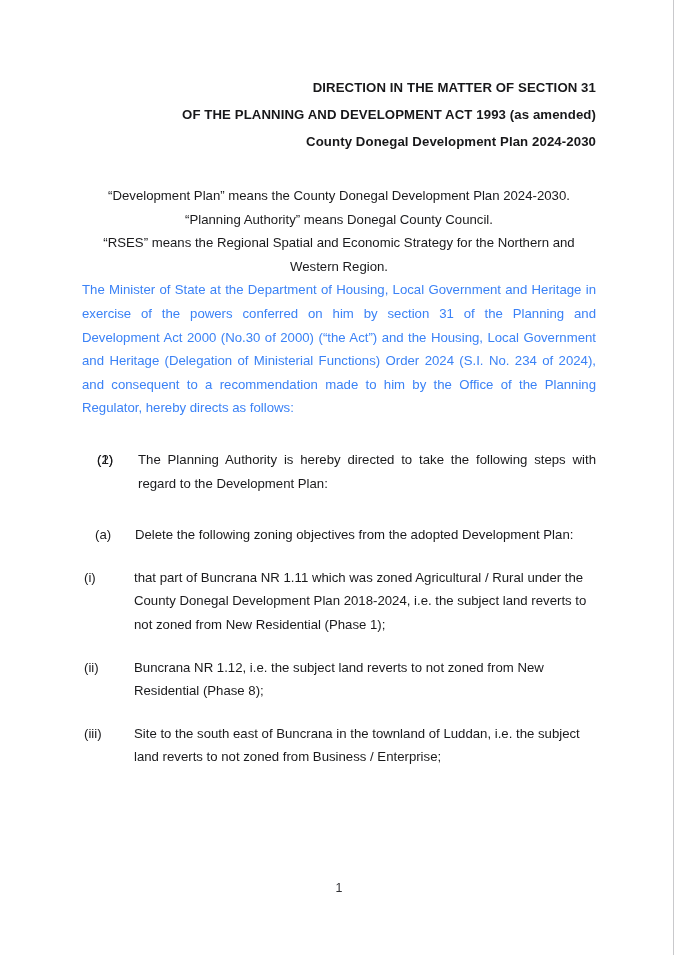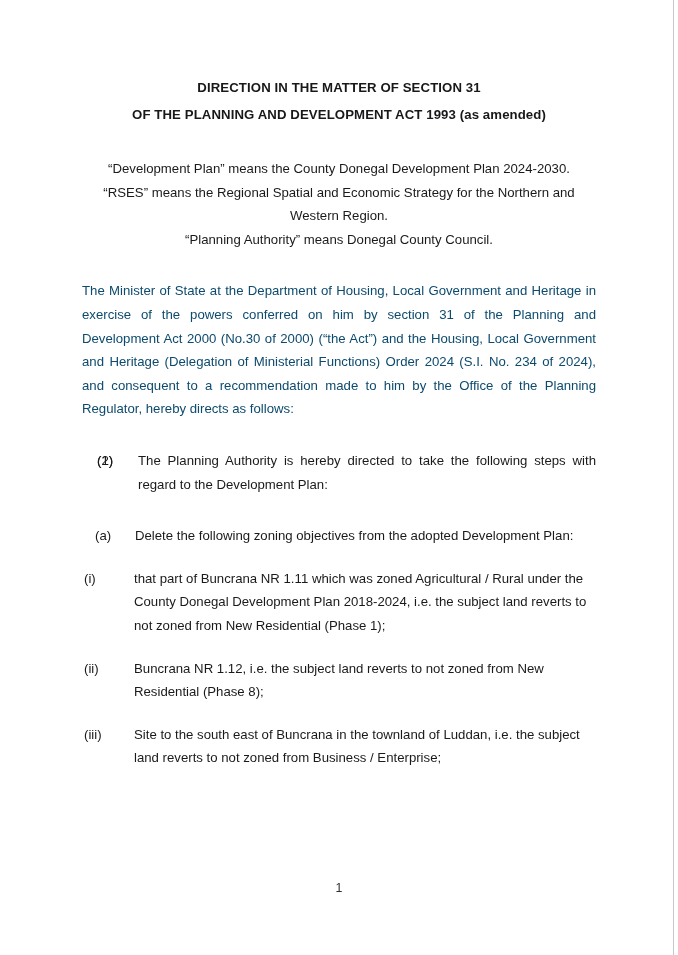--- a/index.html
+++ b/index.html
@@ -29,41 +29,40 @@
   .content {
     position: absolute;
     left: 82px;
     top: 0;
     width: 514px;
   }
   .heading-block {
     padding-top: 74px;
   }
   .heading {
-    text-align: center;
+    text-align: right;
     font-weight: bold;
     font-size: 13.2px;
     color: #18181a;
     line-height: 27px;
     letter-spacing: 0.1px;
   }
   .defs {
     margin-top: 29px;
   }
   .defs p {
     margin: 0;
     font-size: 13.2px;
     color: #1a1a1c;
     line-height: 23.6px;
     text-align: center;
   }
   .para-justified {
-    margin-top: 28px;
     font-size: 13.2px;
-    color: #0c4a6e;
+    color: #3b82f6;
     line-height: 23.6px;
     text-align: justify;
     text-justify: inter-word;
   }
   .num-list {
     margin-top: 28px;
   }
   .num-item {
     position: relative;
     padding-left: 41px;
@@ -136,26 +135,27 @@
 
 <div class="page">
 
   <div class="page-edge"></div>
 
   <div class="content">
 
     <div class="heading-block">
       <div class="heading">DIRECTION IN THE MATTER OF SECTION 31</div>
       <div class="heading">OF THE PLANNING AND DEVELOPMENT ACT 1993 (as amended)</div>
+      <div class="heading">County Donegal Development Plan 2024-2030</div>
     </div>
 
     <div class="defs">
       <p>“Development Plan” means the County Donegal Development Plan 2024-2030.</p>
+      <p>“Planning Authority” means Donegal County Council.</p>
       <p>“RSES” means the Regional Spatial and Economic Strategy for the Northern and Western Region.</p>
-      <p>“Planning Authority” means Donegal County Council.</p>
     </div>
 
     <div class="para-justified">The Minister of State at the Department of Housing, Local Government and Heritage in exercise of the powers conferred on him by section 31 of the Planning and Development Act 2000 (No.30 of 2000) (“the Act”) and the Housing, Local Government and Heritage (Delegation of Ministerial Functions) Order 2024 (S.I. No. 234 of 2024), and consequent to a recommendation made to him by the Office of the Planning Regulator, hereby directs as follows:</div>
 
     <div class="num-list">
       <div class="num-item">
         <span class="marker">(1)</span>
       </div>
       <div class="num-item">
         <span class="marker">(2)</span><span>The Planning Authority is hereby directed to take the following steps with regard to the Development Plan:</span>

